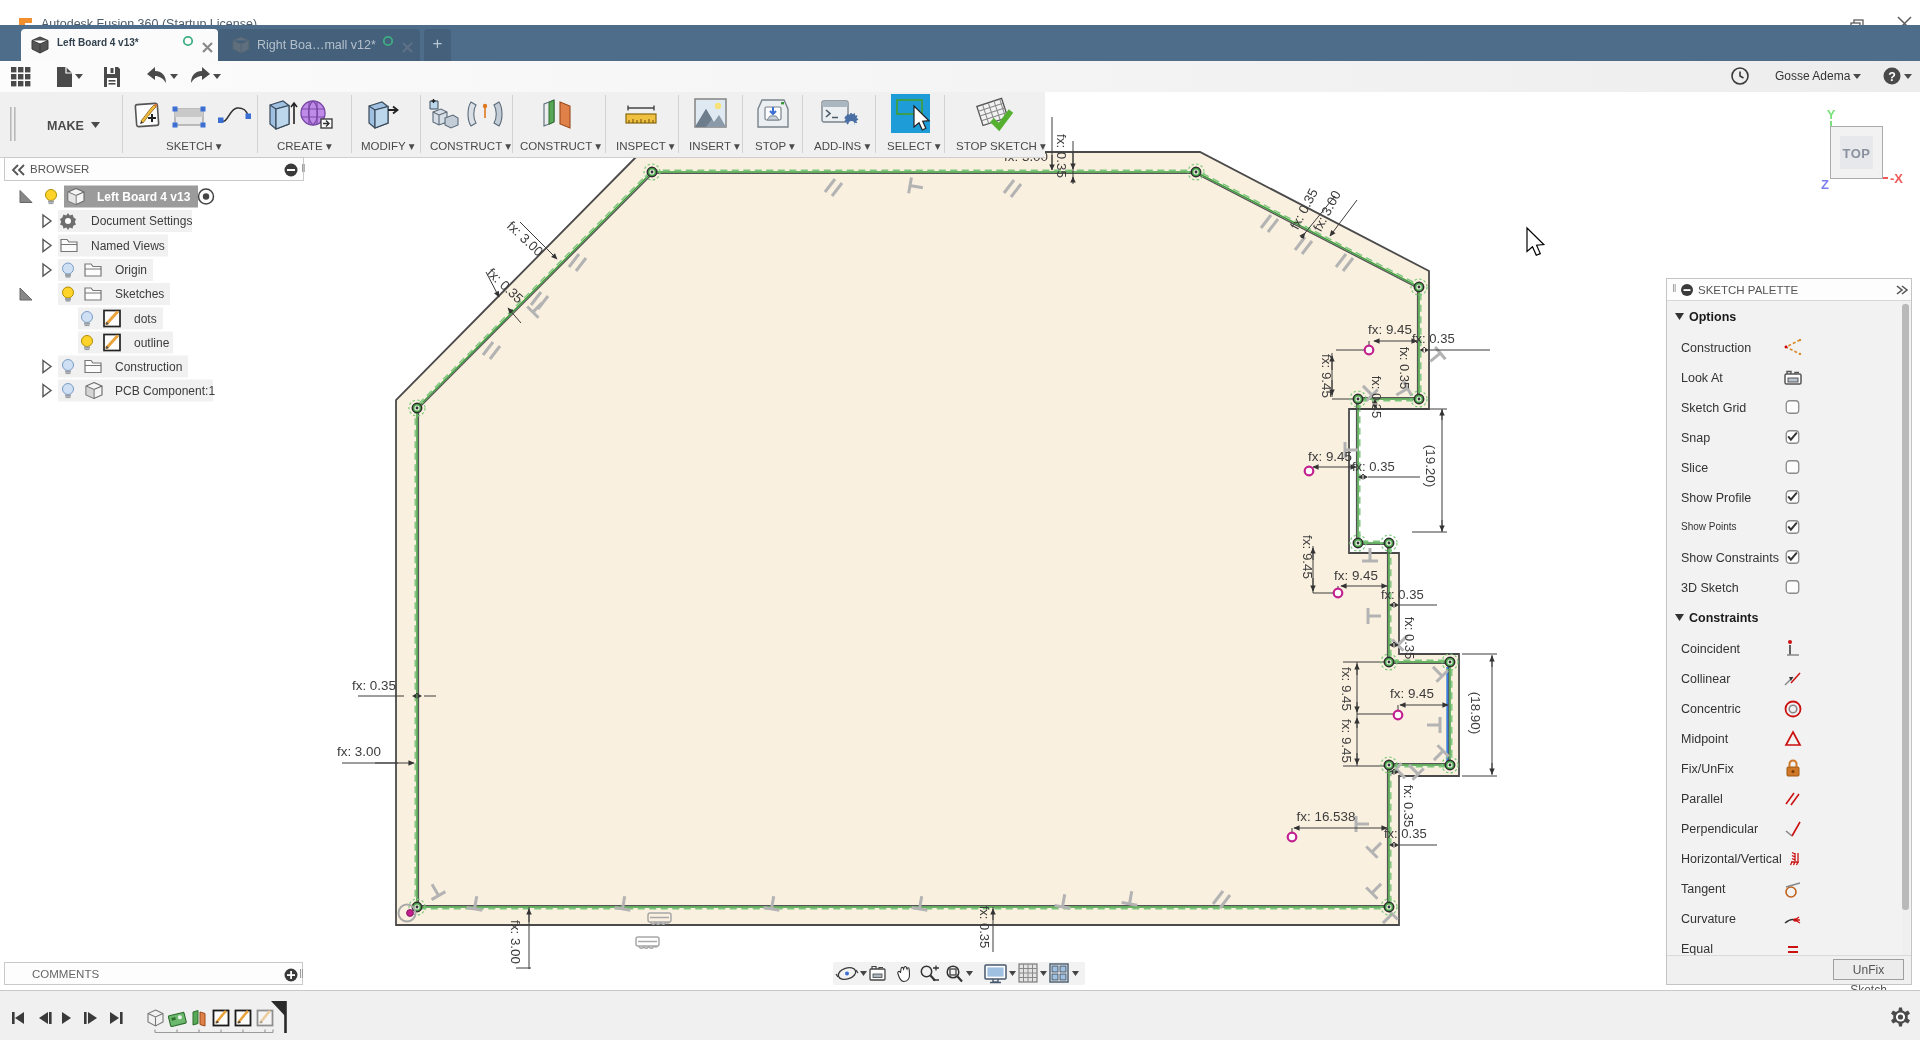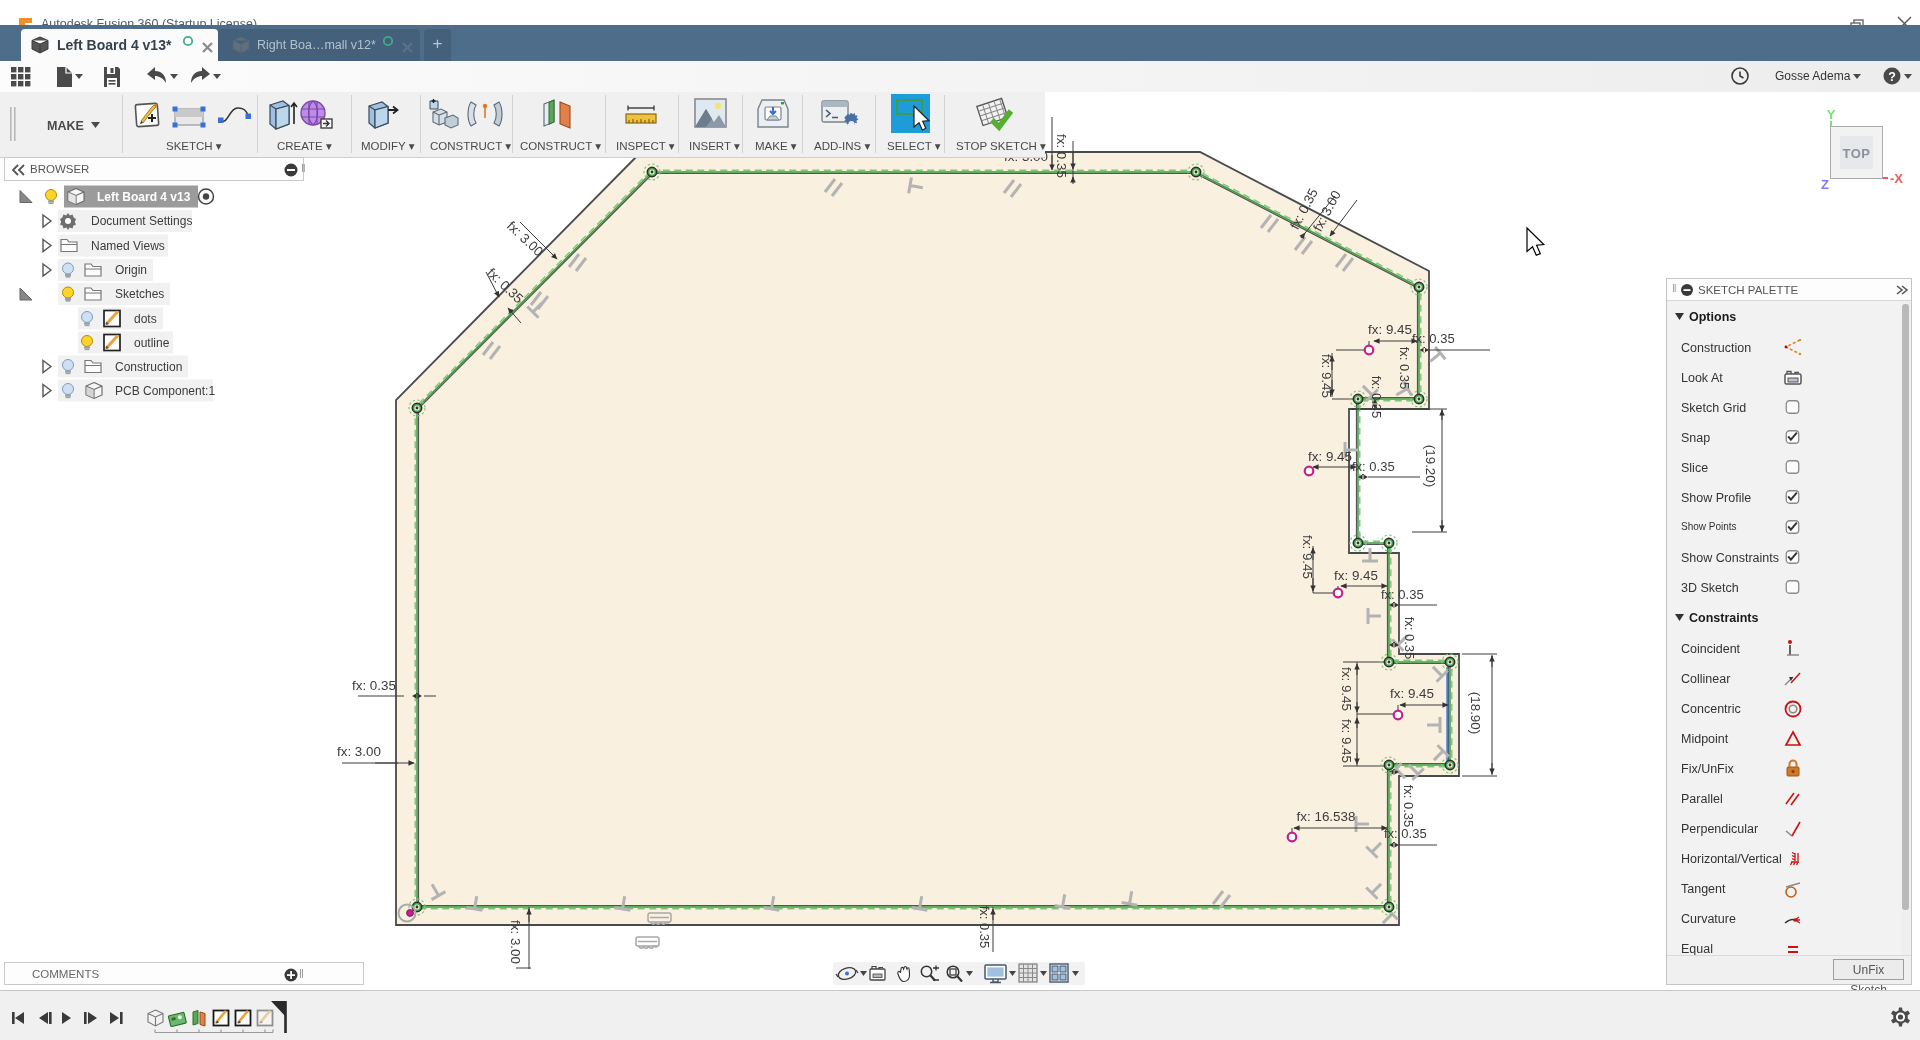--- a/index.html
+++ b/index.html
@@ -5,34 +5,34 @@
   * { margin:0; padding:0; box-sizing:border-box; }
   html,body { width:1920px; height:1040px; overflow:hidden; font-family:"Liberation Sans", sans-serif; background:#fff; }
   .abs { position:absolute; }
   
   #titlebar { position:absolute; left:0; top:12px; width:1631px; height:25px; background:#ffffff;margin-left:8px; }
   #titletext { position:absolute; left:33px; top:5px; font-size:12.5px; color:#4d5d6b; }
   
   #tabbar { position:absolute; left:0; top:25px; width:1920px; height:36px; background:#4d6d8b; }
   .tab { position:absolute; top:4px; height:32px; }
   #tab1 { left:21px; width:197px; background:#fbfbfb; border-radius:4px 4px 0 0; }
-  #tab1 .tlabel { position:absolute; left:36px; top:8px; font-size:14px; font-weight:bold; color:#33424e; }
+  #tab1 .tlabel { position:absolute; left:36px; top:8px; font-size:10px; font-weight:bold; color:#33424e; }
   #tab2 { left:218px; width:202px; background:#44607a; border-radius:4px 4px 0 0; }
   #tab2 .tlabel { position:absolute; left:39px; top:9px; font-size:12.5px; color:#b4c1cc; }
   #tabplus { position:absolute; left:424px; top:4px; width:27px; height:32px; background:#44607a; border-radius:4px 4px 0 0; color:#b9c6d3; font-size:17px; text-align:center; line-height:30px; }
   
   #quickbar { position:absolute; left:0; top:61px; width:1920px; height:31px; background:linear-gradient(to right,#fcfcfc,#ededed); }
   
   #toolbar { position:absolute; left:0; top:92px; width:1045px; height:66px; background:#f0f0f0; border-bottom:1px solid #cfcfcf; }
   .tsep { position:absolute; top:3px; height:58px; width:1px; background:#d2d2d2; }
   .tlab { position:absolute; top:47px; font-size:11.5px; color:#4a4a4a; white-space:nowrap; }
   
   .panelhead { background:#fdfdfd; border:1px solid #c9c9c9; color:#555; font-size:11.5px; }
   #browserhead { position:absolute; left:4px; top:157px; width:300px; height:24px; }
-  #commentsbar { position:absolute; left:4px; top:962px; width:360px; height:23px; background:#fdfdfd; border:1px solid #c9c9c9; }
+  #commentsbar { position:absolute; left:4px; top:962px; width:299px; height:23px; background:#fdfdfd; border:1px solid #c9c9c9; }
   #palette { position:absolute; left:1666px; top:278px; width:246px; height:707px; background:#f2f2f2; border:1px solid #c4c4c4; }
   
   #timeline { position:absolute; left:0; top:990px; width:1920px; height:50px; background:#f0f0f0; border-top:1px solid #c8c8c8; }
 </style>
 </head>
 <body>
 
 <svg id="canvas" class="abs" style="left:0;top:0;" width="1920" height="1040" viewBox="0 0 1920 1040">
   <rect x="0" y="92" width="1920" height="898" fill="#ffffff"></rect>
   <g id="board">
@@ -460,21 +460,21 @@
   <div class="tlab" style="left:361px">MODIFY ▾</div>
   <div class="tsep" style="left:420px"></div>
   <div class="tlab" style="left:430px">CONSTRUCT ▾</div>
   <div class="tsep" style="left:512px"></div>
   <div class="tlab" style="left:520px">CONSTRUCT ▾</div>
   <div class="tsep" style="left:605px"></div>
   <div class="tlab" style="left:616px">INSPECT ▾</div>
   <div class="tsep" style="left:678px"></div>
   <div class="tlab" style="left:689px">INSERT ▾</div>
   <div class="tsep" style="left:742px"></div>
-  <div class="tlab" style="left:755px">MAKE ▾</div>
+  <div class="tlab" style="left:755px">STOP ▾</div>
   <div class="tsep" style="left:802px"></div>
   <div class="tlab" style="left:814px">ADD-INS ▾</div>
   <div class="tsep" style="left:875px"></div>
   <div class="tlab" style="left:887px">SELECT ▾</div>
   <div class="tsep" style="left:944px"></div>
   <div class="tlab" style="left:956px">STOP SKETCH ▾</div>
   <svg id="toolicons" class="abs" style="left:0;top:0" width="1045" height="66" viewBox="0 0 1045 66">
       <g transform="translate(134,9)">
         <rect x="2" y="3" width="22" height="22" rx="2" fill="#fdfdfd" stroke="#555" stroke-width="1.6" transform="rotate(-4 13 14)"></rect>
         <path d="M7,20 L17,7 L20,4 L22,6 L19,9 L9,22 Z" fill="#f0b93c" stroke="#8a6a1a" stroke-width="0.8"></path>

